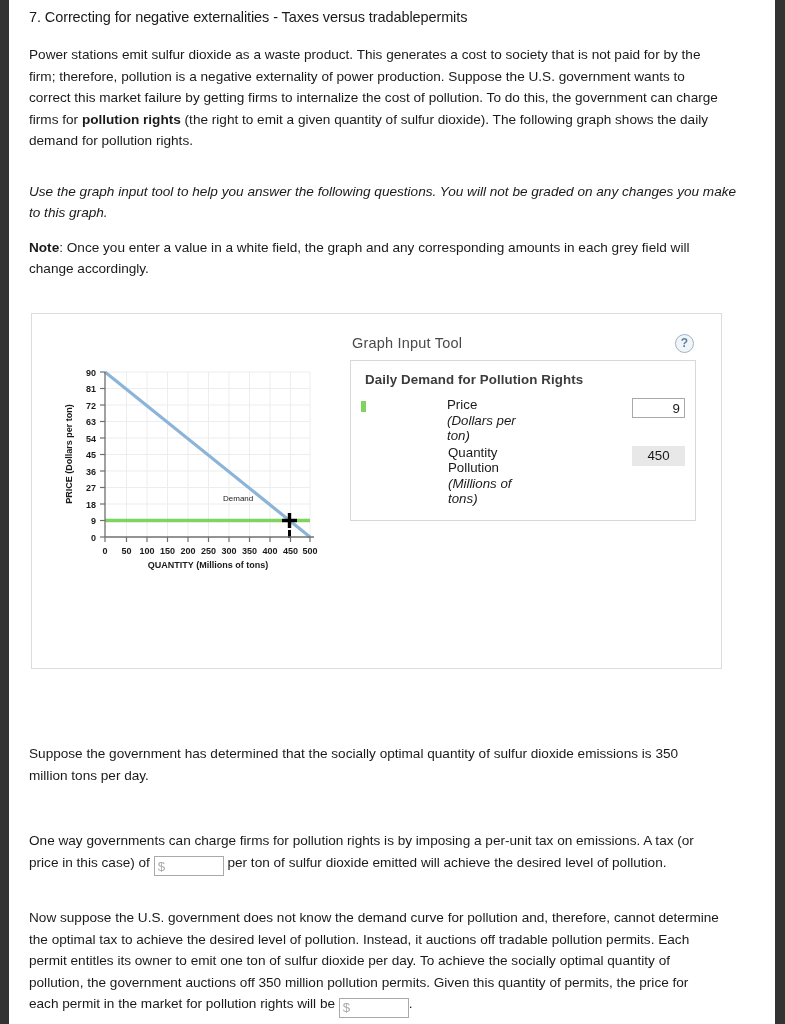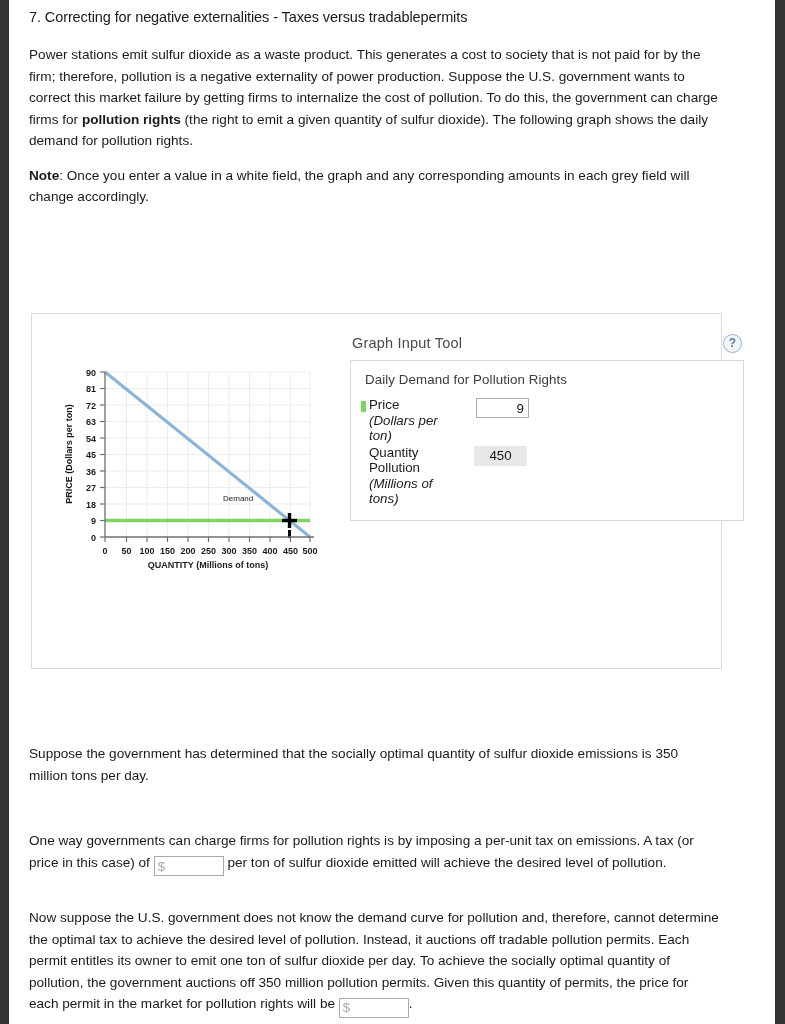--- a/index.html
+++ b/index.html
@@ -59,21 +59,21 @@
     position: absolute;
     left: 10px; top: 48px;
     width: 290px; height: 260px;
   }
   .chart-svg { display: block; }
 
   
   .git-panel {
     position: absolute;
     left: 318px; top: 14px;
-    width: 394px;
+    width: 346px;
   }
   .git-header {
     display: flex; align-items: center; justify-content: space-between;
     padding: 0 2px 0 2px;
     height: 30px;
   }
   .git-title {
     font-size: 14.5px;
     color: #4a4a4a;
     letter-spacing: 0.2px;
@@ -93,26 +93,28 @@
     border: 1px solid #d8d8d8;
     background: #ffffff;
     padding: 9px 10px 12px 10px;
     margin-top: 2px;
   }
   .git-subtitle {
     font-size: 13.3px;
     color: #3c3c3c;
     padding: 2px 0 10px 4px;
     letter-spacing: 0.1px;
+    font-weight: bold;
   }
   .field-row {
     display: flex;
     align-items: flex-start;
     margin-bottom: 1px;
     position: relative;
+    justify-content: space-between;
   }
   .swatch {
     width: 5px; height: 11px;
     background: #7ed45f;
     margin: 4px 3px 0 0;
     flex: 0 0 auto;
   }
   .swatch.blank { background: transparent; }
   .field-label {
     width: 92px;
@@ -165,20 +167,21 @@
 
 <div class="page-edge-left"></div>
 <div class="page-edge-right"></div>
 
 <div class="content">
 
   <div class="q-title">7. Correcting for negative externalities - Taxes versus tradablepermits</div>
 
   <p class="para p1"><span>Power stations emit sulfur dioxide as a waste product. This generates a cost to society that is not paid for by the firm; therefore, pollution is a negative externality of power production. Suppose the U.S. government wants to correct this market failure by getting firms to internalize the cost of pollution. To do this, the government can charge firms for </span><b>pollution rights</b><span> (the right to emit a given quantity of sulfur dioxide). The following graph shows the daily demand for pollution rights.</span></p>
 
+  <p class="para italic">Use the graph input tool to help you answer the following questions. You will not be graded on any changes you make to this graph.</p>
 
   <p class="para note"><b>Note</b><span>: Once you enter a value in a white field, the graph and any corresponding amounts in each grey field will change accordingly.</span></p>
 
   <div class="graph-box">
 
     <div class="chart-wrap">
       <svg class="chart-svg" width="290" height="260" viewBox="0 0 290 260">
 
         <g>
           <line x1="63" y1="10" x2="268" y2="10" stroke="#ededed" stroke-width="1"></line>

